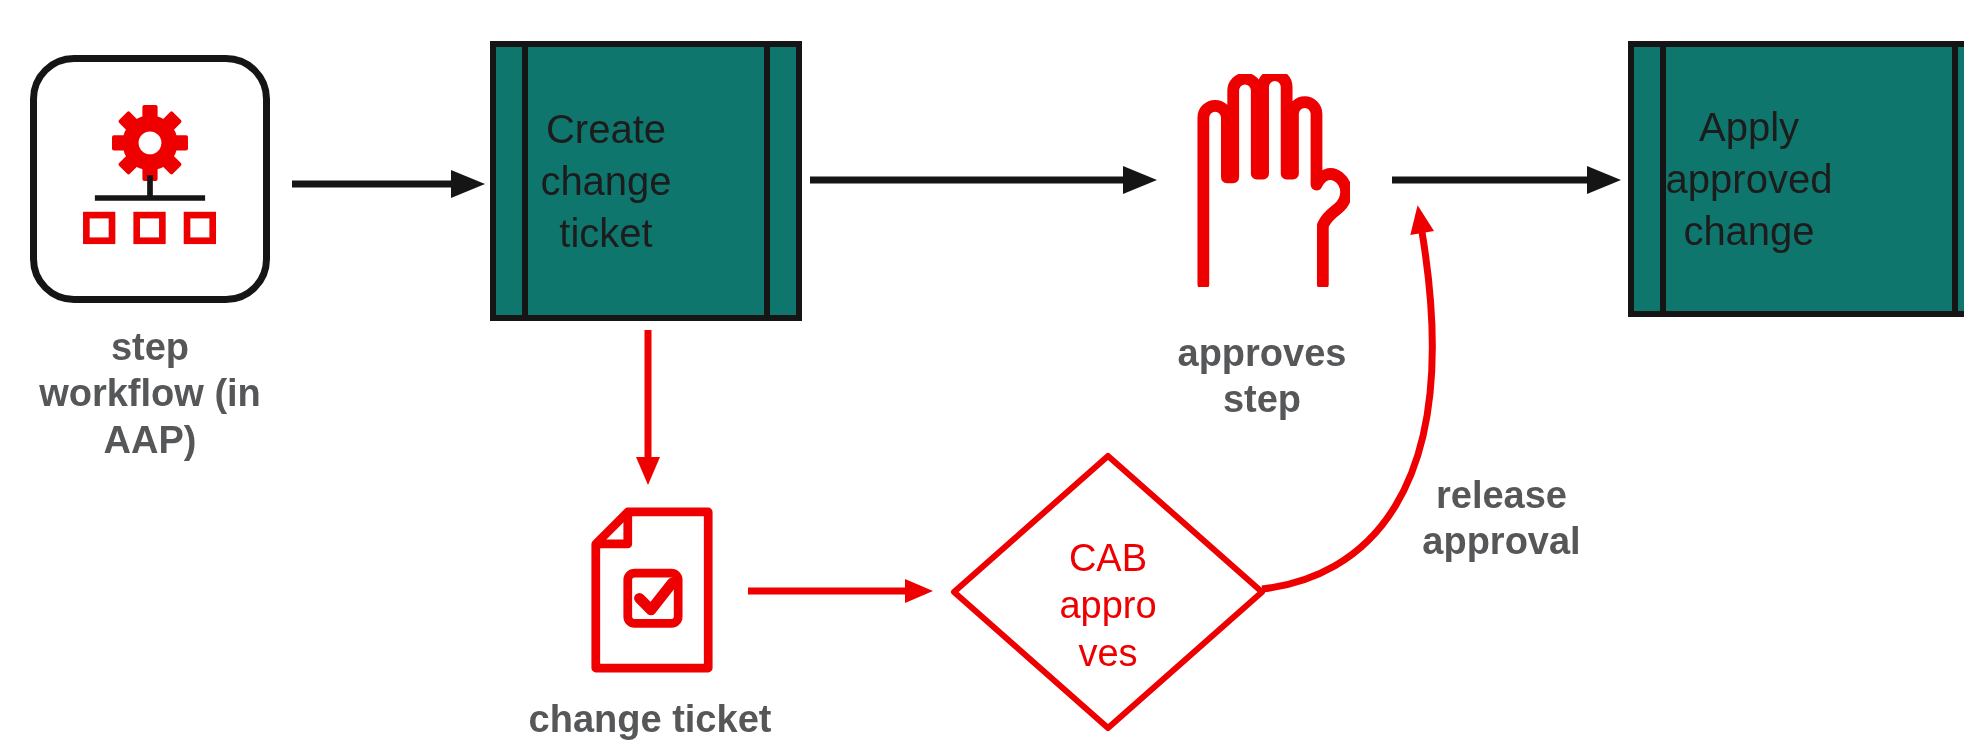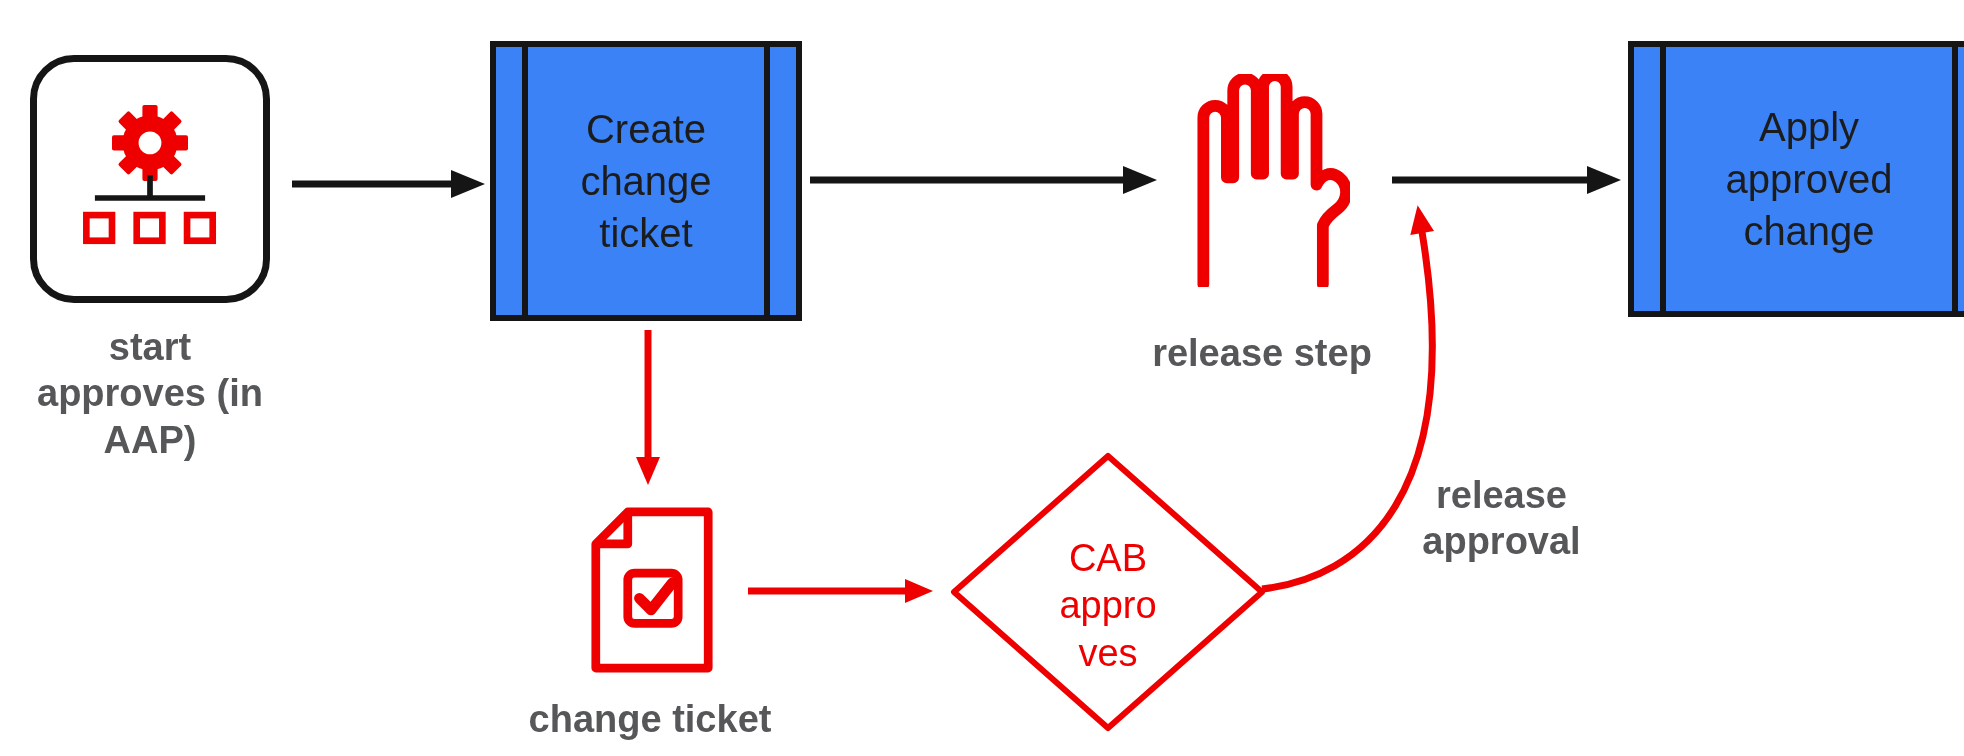--- a/index.html
+++ b/index.html
@@ -21,22 +21,22 @@
     border-radius: 44px;
     box-sizing: border-box;
     display: flex; align-items: center; justify-content: center;
     background: #ffffff;
   }
 
   
   .proc-box {
     border: 6px solid #151515;
     box-sizing: border-box;
-    background: #3b82f6;
-    display: flex; align-items: center; justify-content: center;
+    background: #0f766e;
+    display: flex; align-items: center; justify-content: flex-start;
   }
   .proc-box .side-bar {
     position: absolute; top: 0; bottom: 0; width: 6px; background: #151515;
   }
   .proc-box .side-bar.left  { left: 26px; }
   .proc-box .side-bar.right { right: 26px; }
   .proc-text {
     font-size: 40px; line-height: 1.3; color: #1c1c1c;
     text-align: center; font-weight: 400;
   }
@@ -105,38 +105,38 @@
         <line x1="80" y1="80" x2="80" y2="104"></line>
         <line x1="22" y1="104" x2="138" y2="104"></line>
       </g>
       <g fill="none" stroke="#ee0000" stroke-width="7">
         <rect x="13" y="122" width="27" height="27"></rect>
         <rect x="66" y="122" width="27" height="27"></rect>
         <rect x="119" y="122" width="27" height="27"></rect>
       </g>
     </svg>
   </div>
-  <div class="abs gray-label" style="left:32px; top:324px; width:236px;">start approves (in AAP)</div>
+  <div class="abs gray-label" style="left:32px; top:324px; width:236px;">step workflow (in AAP)</div>
 
   <div class="abs proc-box" style="left:490px; top:41px; width:312px; height:280px;">
     <div class="side-bar left"></div>
     <div class="side-bar right"></div>
     <div class="proc-text" style="width:220px;">Create change ticket</div>
   </div>
 
   <div class="abs" style="left:1178px; top:74px;">
     <svg viewBox="0 0 190 235" width="172" height="213">
       <path d="M 28 232 L 28 48 A 13 13 0 0 1 54 48 L 54 114 L 61 114 L 61 18
                A 13 13 0 0 1 87 18 L 87 110 L 94 110 L 94 14 A 13 13 0 0 1 120 14
                L 120 110 L 127 110 L 127 44 A 13 13 0 0 1 153 44 L 153 122
                C 158 112 168 106 178 114 C 189 123 188 140 176 149
                C 168 155 163 160 160 167 L 160 232" fill="none" stroke="#ee0000" stroke-width="13" stroke-linecap="round" stroke-linejoin="round"></path>
     </svg>
   </div>
-  <div class="abs gray-label" style="left:1142px; top:330px; width:240px;">release step</div>
+  <div class="abs gray-label" style="left:1142px; top:330px; width:240px;">approves step</div>
 
   <div class="abs proc-box" style="left:1628px; top:41px; width:362px; height:276px;">
     <div class="side-bar left"></div>
     <div class="side-bar right"></div>
     <div class="proc-text" style="width:230px;">Apply approved change</div>
   </div>
 
   <div class="abs" style="left:589px; top:505px;">
     <svg viewBox="0 0 130 175" width="126" height="170">
       <path d="M 40 7 L 123 7 L 123 168 L 7 168 L 7 40 Z" fill="none" stroke="#ee0000" stroke-width="9" stroke-linejoin="round"></path>

